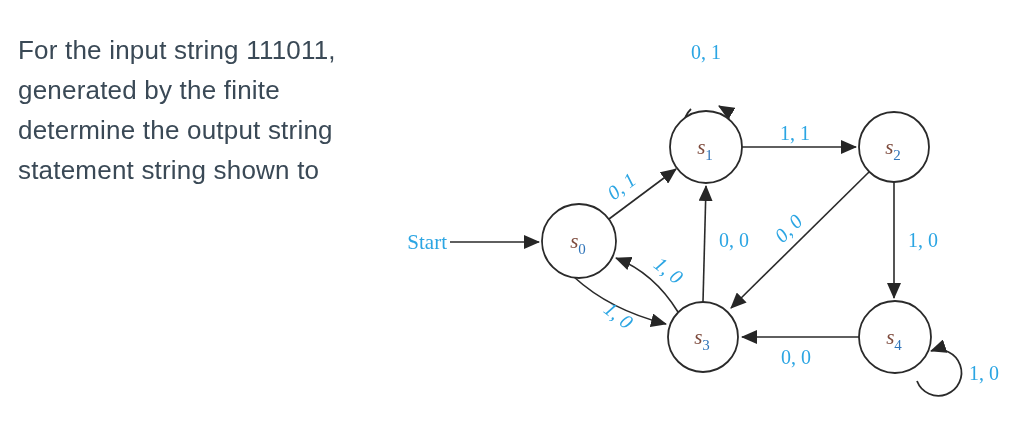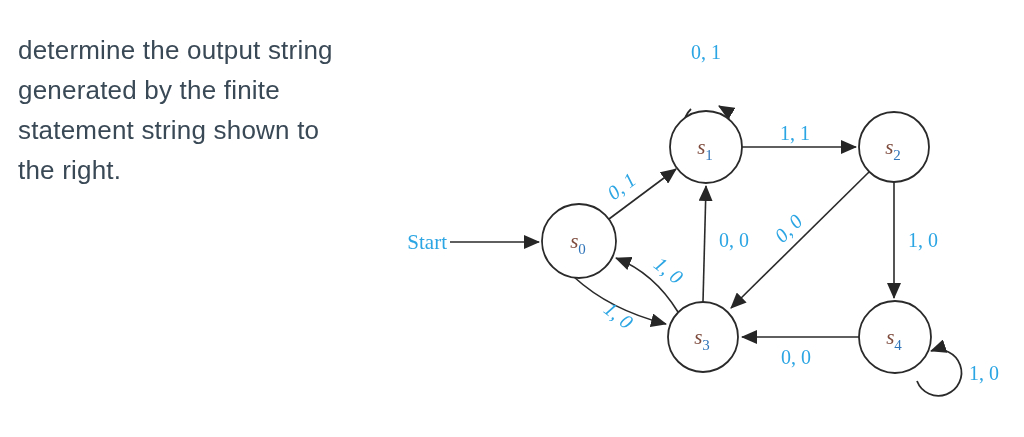--- a/index.html
+++ b/index.html
@@ -64,24 +64,24 @@
     font-style: normal;
     font-size: 15px;
   }
 </style>
 </head>
 <body>
 
 <div class="page">
 
   <div class="question">
+    <div>For the input string 111011,</div>
+    <div>generated by the finite</div>
     <div>determine the output string</div>
-    <div>generated by the finite</div>
     <div>statement string shown to</div>
-    <div>the right.</div>
   </div>
 
   <svg class="diagram-svg" width="1024" height="437" viewBox="0 0 1024 437" xmlns="http://www.w3.org/2000/svg">
     <defs>
       <marker id="arr" markerUnits="userSpaceOnUse" markerWidth="17" markerHeight="14" refX="15" refY="7" orient="auto">
         <path d="M0,0 L16,7 L0,14 Z" fill="#262626"></path>
       </marker>
     </defs>
 
     <text class="start-label" x="447" y="249" text-anchor="end">Start</text>

